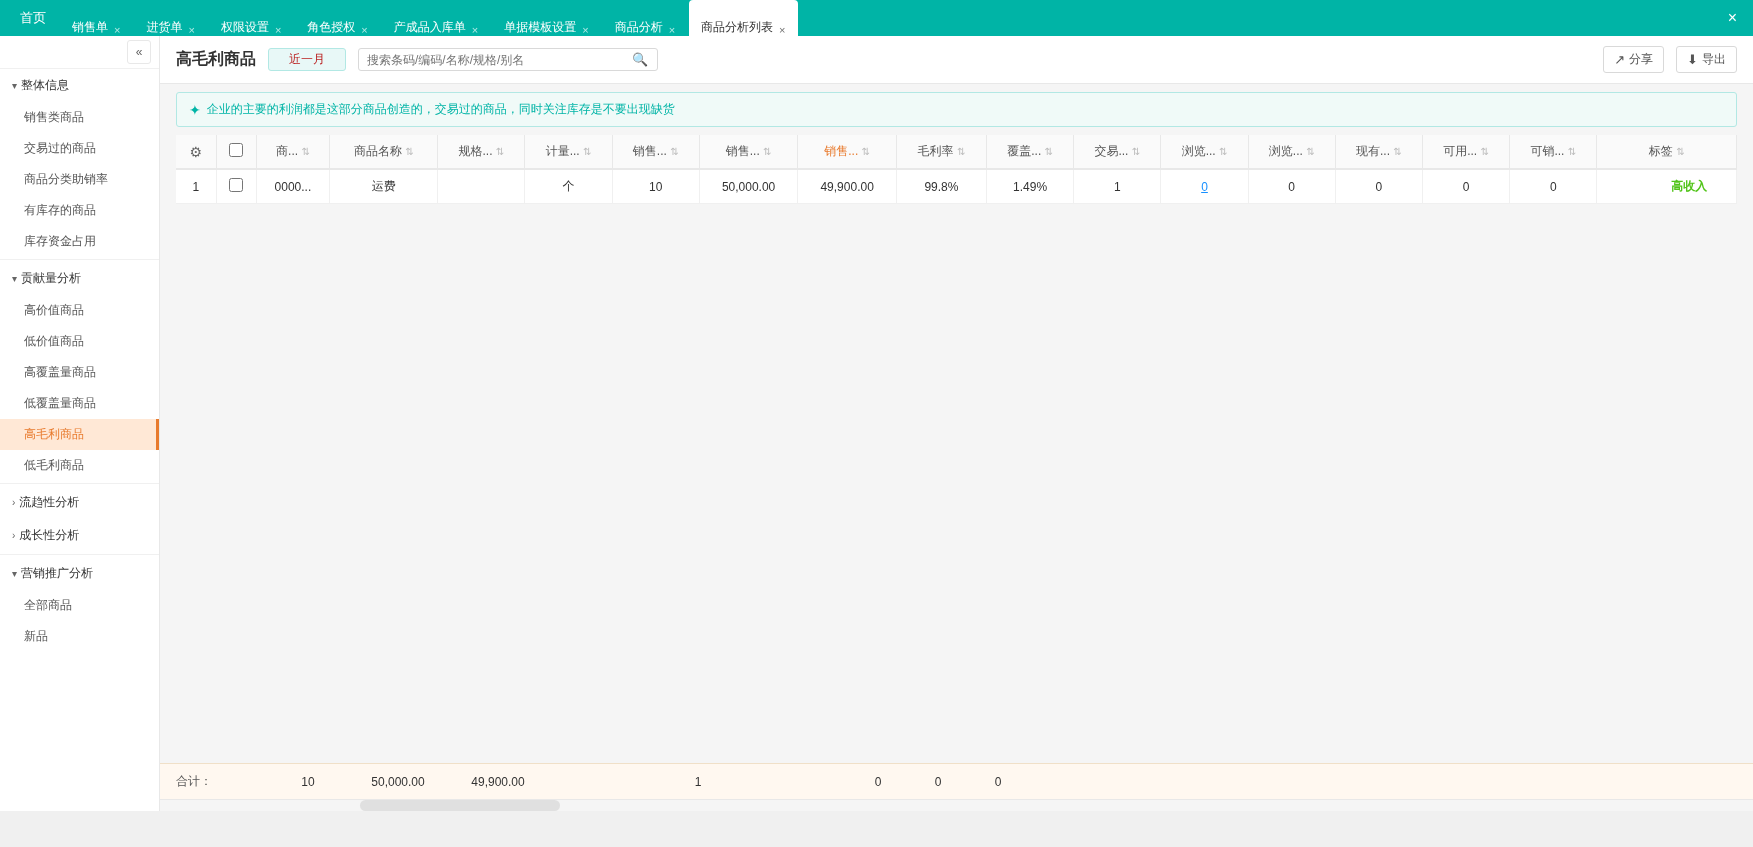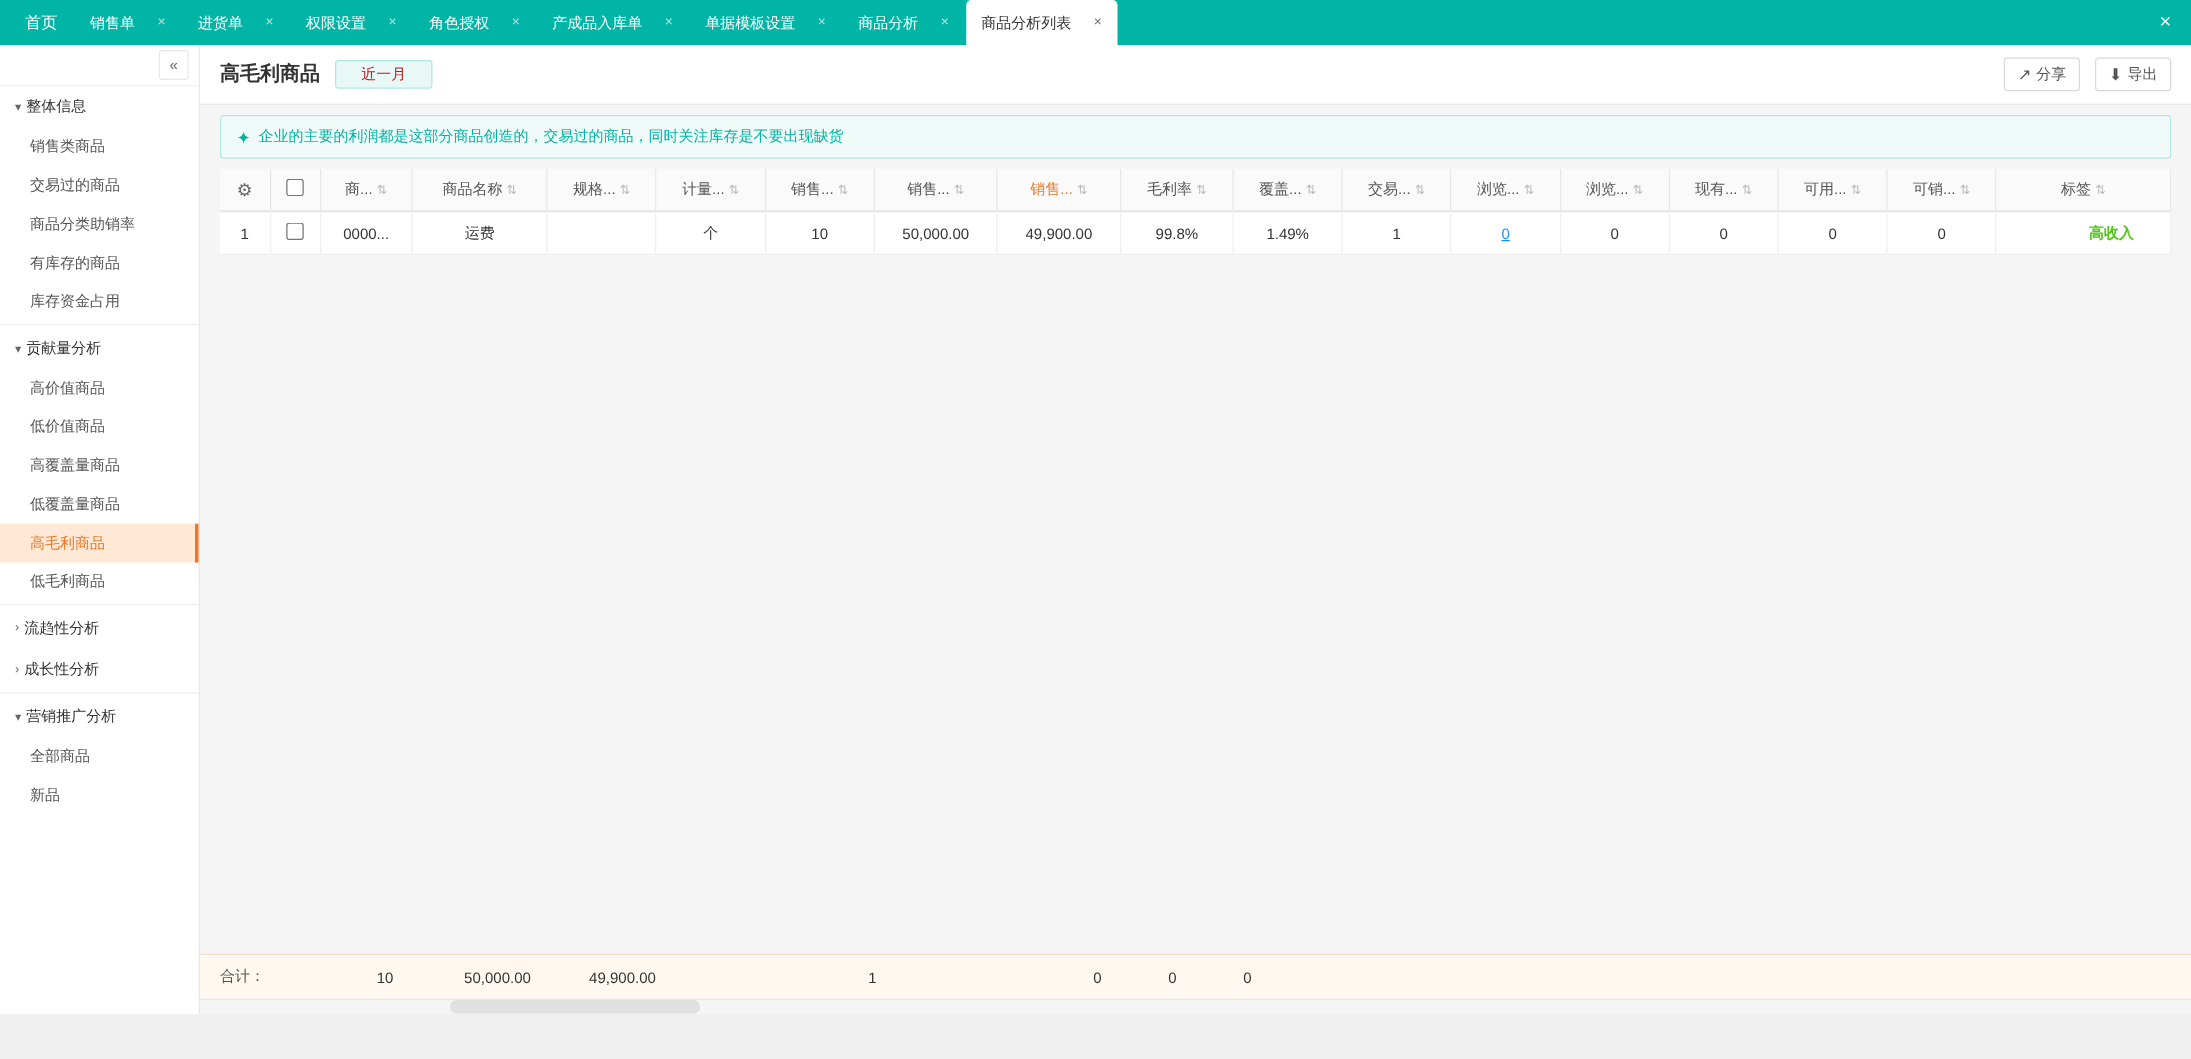--- a/index.html
+++ b/index.html
@@ -12,26 +12,26 @@
       display: flex;
       align-items: center;
       padding: 0 8px;
       gap: 2px;
       color: white;
     }
     .nav-tab {
       padding: 0 12px;
       height: 36px;
       display: flex;
-      align-items: center;
+      align-items: flex-end;
       cursor: pointer;
       white-space: nowrap;
       color: white;
       font-size: 13px;
-      gap: 16px;
+      gap: 4px;
     }
     .nav-tab.active { background: #fff; color: #333; border-radius: 4px 4px 0 0; }
     .nav-tab .close-x {
       font-size: 11px;
       opacity: 0.7;
       cursor: pointer;
       margin-left: 2px;
     }
     .nav-home {
       padding: 0 12px;
@@ -350,20 +350,24 @@
     </div>
     <div class="sidebar-item">全部商品</div>
     <div class="sidebar-item">新品</div>
   </div>
 
   <div class="content-area">
 
     <div class="content-header">
       <span class="content-title">高毛利商品</span>
       <button class="period-btn">近一月</button>
+      <div class="search-box">
+        <input type="text" placeholder="搜索条码/编码/名称/规格/别名" style="">
+        <span class="search-icon">🔍</span>
+      </div>
       <div class="header-spacer"></div>
       <button class="action-btn">
         <span style="font-size:13px;">↗</span>
         <span>分享</span>
       </button>
       <button class="action-btn">
         <span style="font-size:13px;">⬇</span>
         <span>导出</span>
       </button>
     </div>

